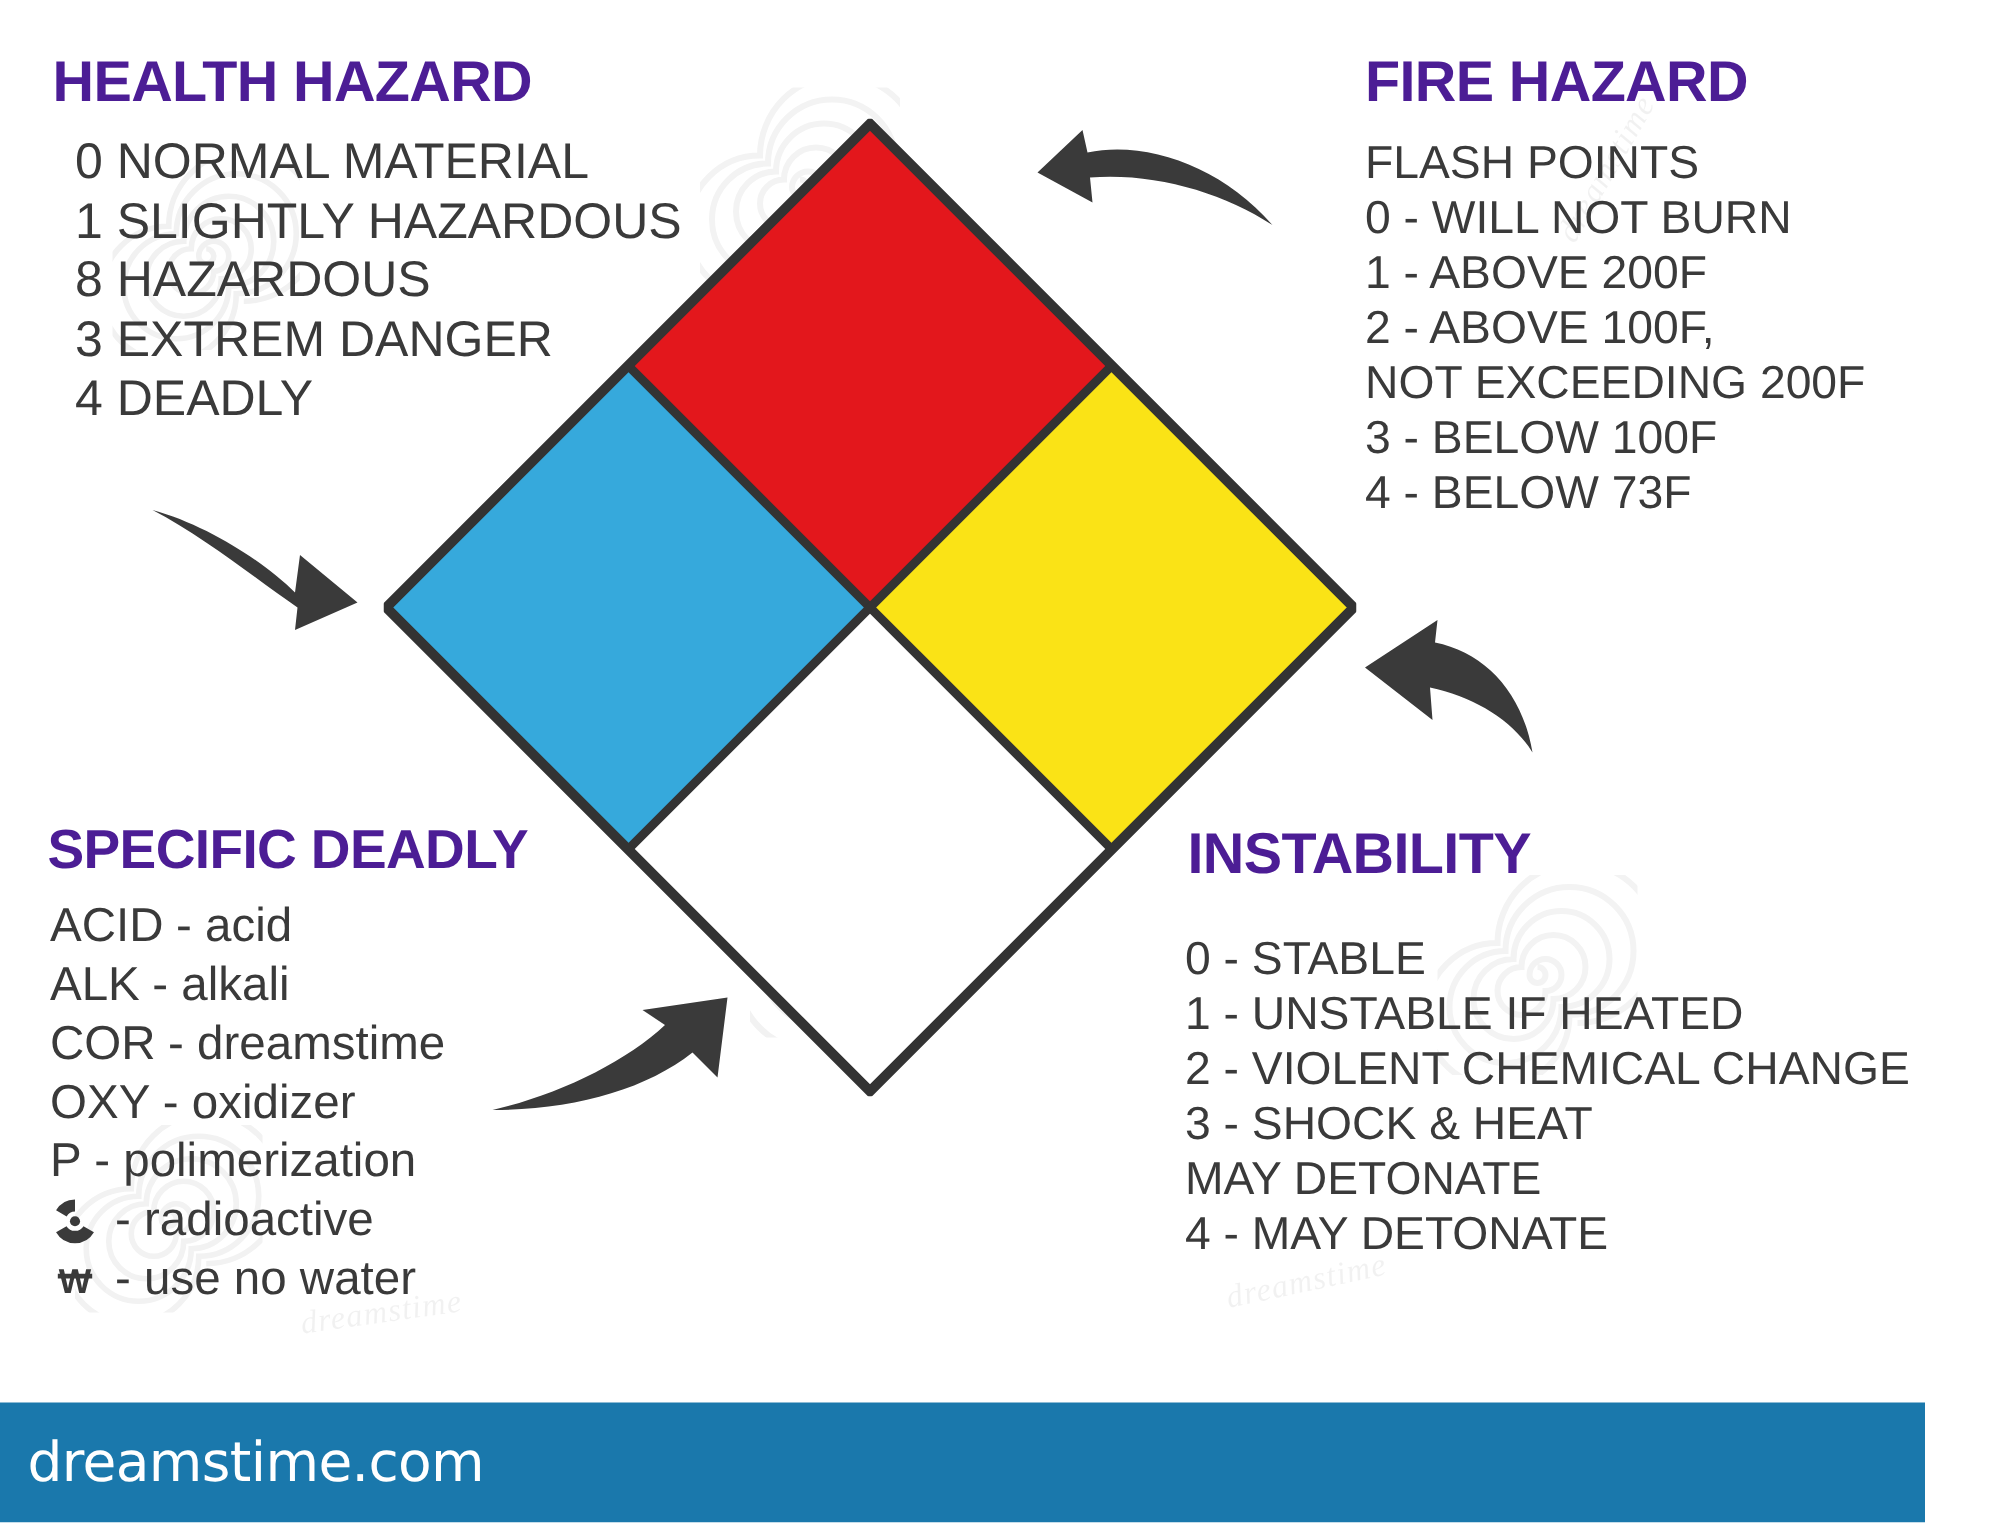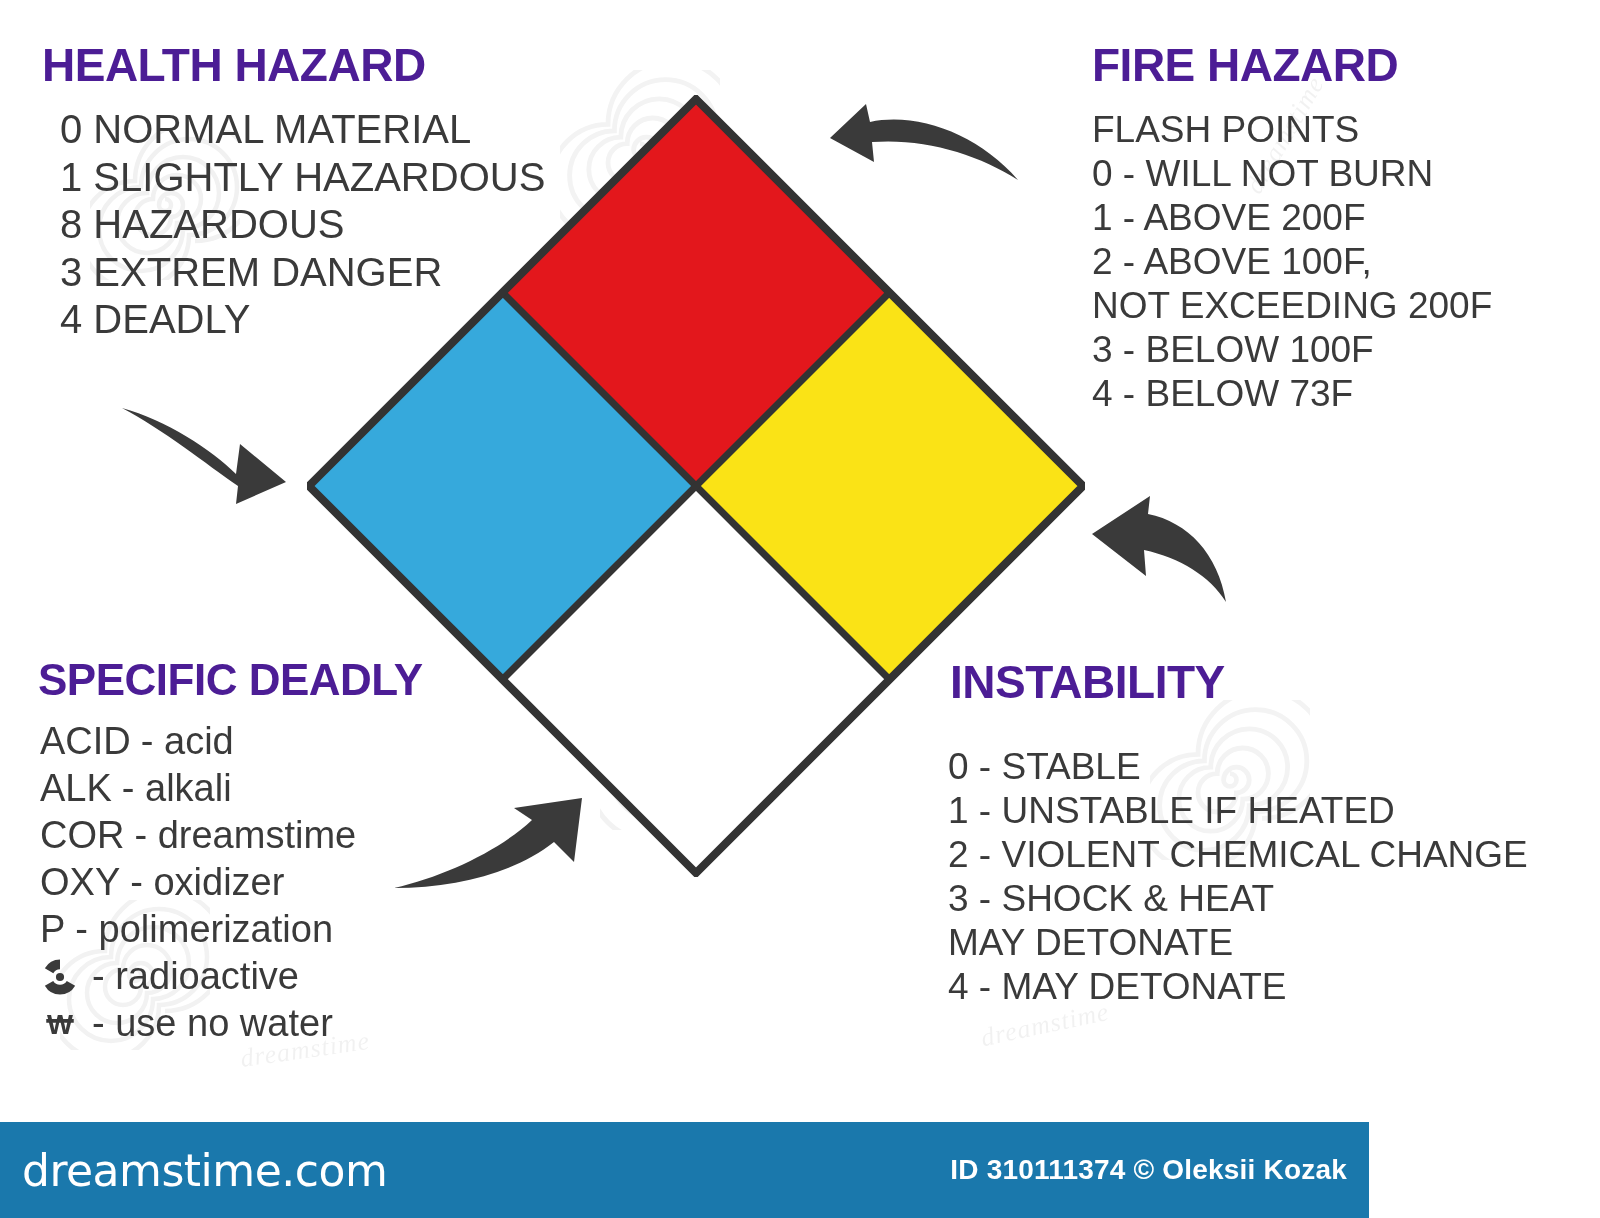--- a/index.html
+++ b/index.html
@@ -93,21 +93,21 @@
     pointer-events: none;
     user-select: none;
   }
   .wm-spiral svg { display: block; }
 
   
   #footer {
     position: absolute;
     left: 0;
     top: 1122px;
-    width: 1369px;
+    width: 1540px;
     height: 96px;
     background: #1A78AC;
     display: flex;
     align-items: center;
     justify-content: space-between;
   }
   #footer-logo {
     color: #ffffff;
     font-size: 44px;
     font-family: "DejaVu Sans", sans-serif;
@@ -287,16 +287,15 @@
     <div class="row">0 - STABLE</div>
     <div class="row">1 - UNSTABLE IF HEATED</div>
     <div class="row">2 - VIOLENT CHEMICAL CHANGE</div>
     <div class="row">3 - SHOCK &amp; HEAT</div>
     <div class="row">MAY DETONATE</div>
     <div class="row">4 - MAY DETONATE</div>
   </div>
 
   <div id="footer">
     <div id="footer-logo">dreamstime.com</div>
-    <div id="footer-credit">ID 310111374 © Oleksii Kozak</div>
   </div>
 
 </div>
 
 </body></html>

